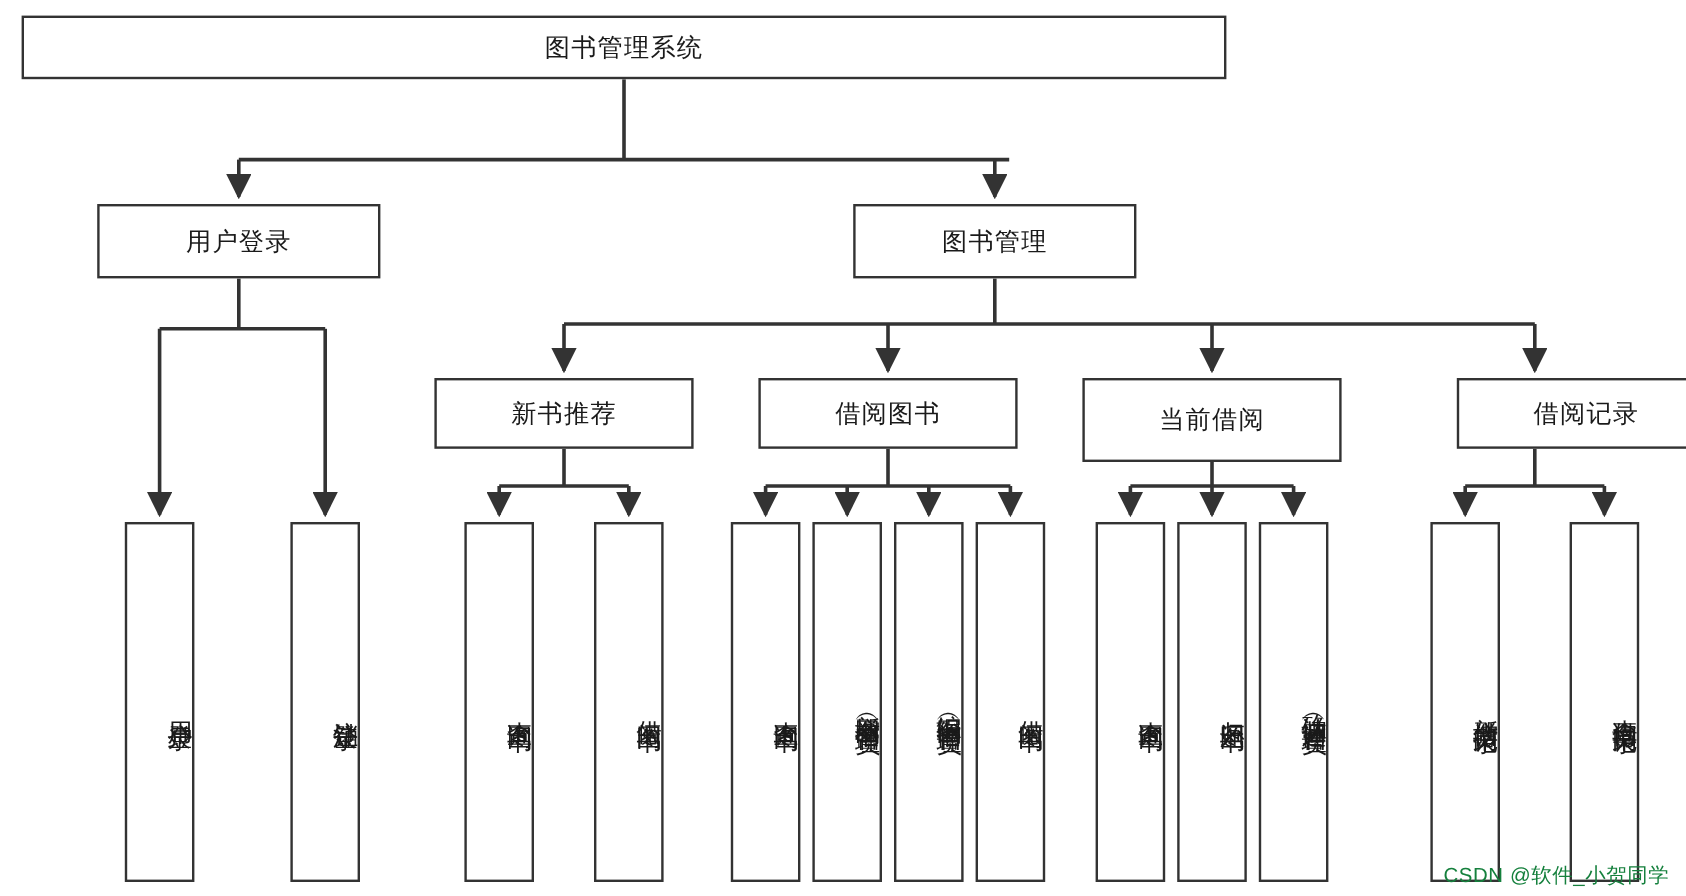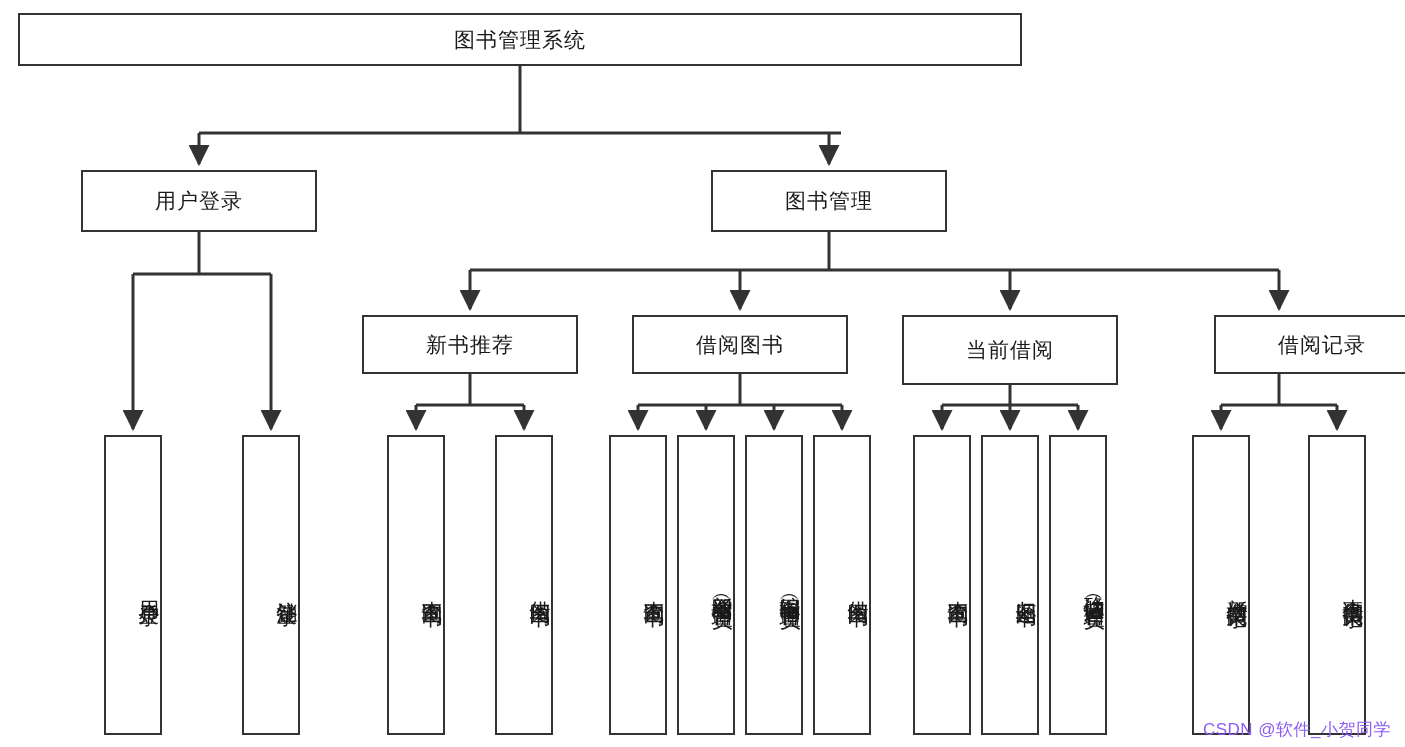--- a/index.html
+++ b/index.html
@@ -56,21 +56,21 @@
   }
   .node.vertical .label {
     writing-mode: vertical-rl;
     text-orientation: upright;
   }
   .watermark {
     position: absolute;
     right: 14px;
     bottom: 6px;
     font-size: 17px;
-    color: #8b5cf6;
+    color: #15803d;
     z-index: 5;
     white-space: nowrap;
     letter-spacing: 0.5px;
   }
 </style>
 </head>
 <body>
 
 <div id="diagram-root">
 

